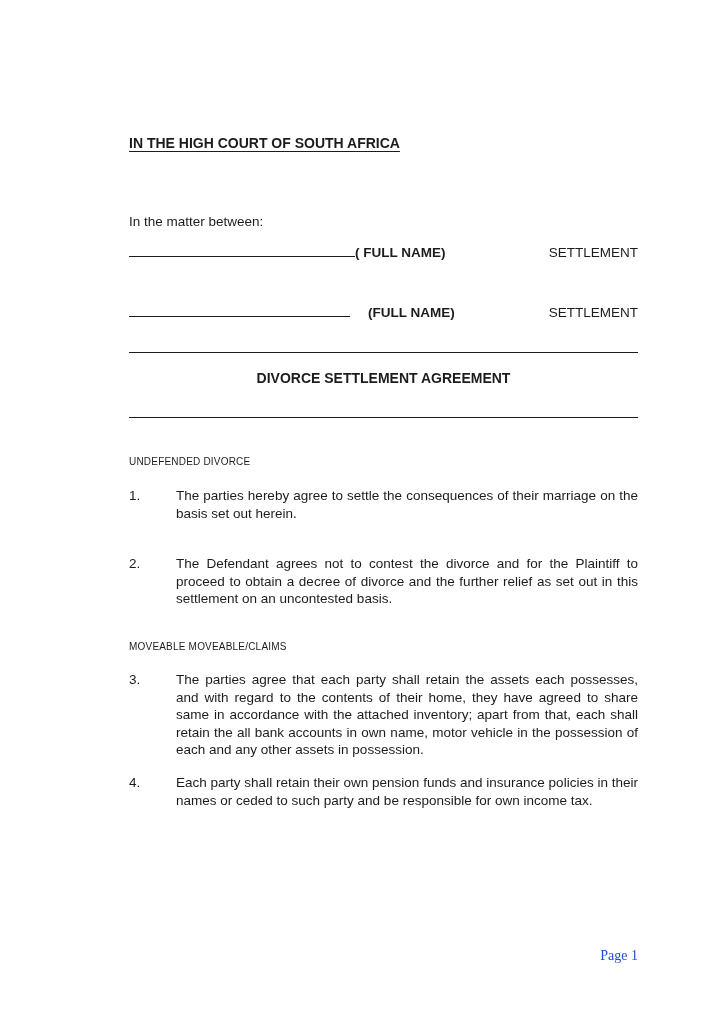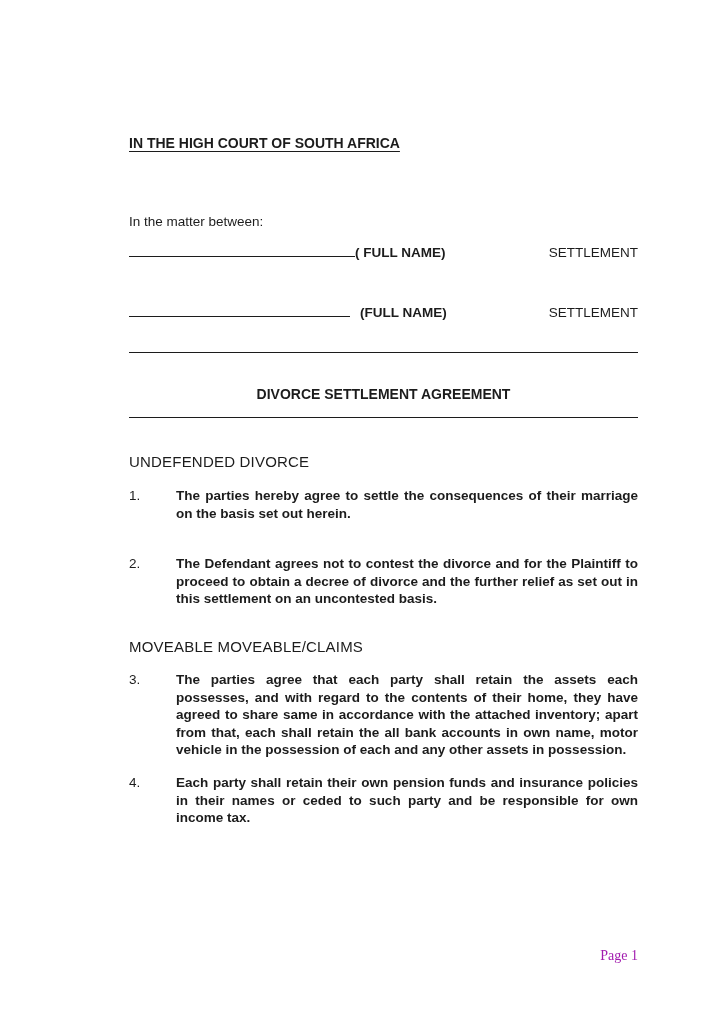--- a/index.html
+++ b/index.html
@@ -43,63 +43,62 @@
   .blank-line {
     display: inline-block;
     width: 226px;
     height: 12px;
     border-bottom: 1.6px solid #1c1c1c;
   }
   .plaintiff-row { top: 244px; }
   .defendant-row { top: 304px; }
   .defendant-row .blank-line { width: 221px; }
   .fullname-label { font-weight: bold; }
-  .defendant-row .fullname-label { margin-left: 10px; }
+  .defendant-row .fullname-label { margin-left: 18px; }
   .role-label { }
   .and-line { top: 276px; }
   .rule {
     height: 0;
     border-top: 1.7px solid #1c1c1c;
   }
   .rule-top { top: 352px; }
   .rule-bottom { top: 417px; }
   .doc-title {
-    top: 386px;
+    top: 370px;
     text-align: center;
     font-weight: bold;
     font-size: 14px;
   }
   .section-heading {
-    font-size: 15px;
+    font-size: 10px;
     letter-spacing: 0.2px;
   }
   .heading-1 { top: 453px; }
   .heading-2 { top: 638px; }
   .clause {
     display: flex;
     align-items: flex-start;
   }
   .clause-number {
     flex: 0 0 47px;
   }
   .clause-text {
     flex: 1;
     text-align: justify;
-    font-weight: bold;
   }
   .clause-1 { top: 487px; }
   .clause-2 { top: 555px; }
   .clause-3 { top: 671px; }
   .clause-4 { top: 774px; }
   .page-footer {
     top: 947px;
     text-align: right;
     font-family: "Liberation Serif", serif;
     font-size: 14px;
-    color: #a21caf;
+    color: #1d4ed8;
   }
 </style>
 </head>
 <body>
 
 <div class="page">
 
   <div class="abs court-header">IN THE HIGH COURT OF SOUTH AFRICA</div>
 
   <div class="abs matter-line">In the matter between:</div>

